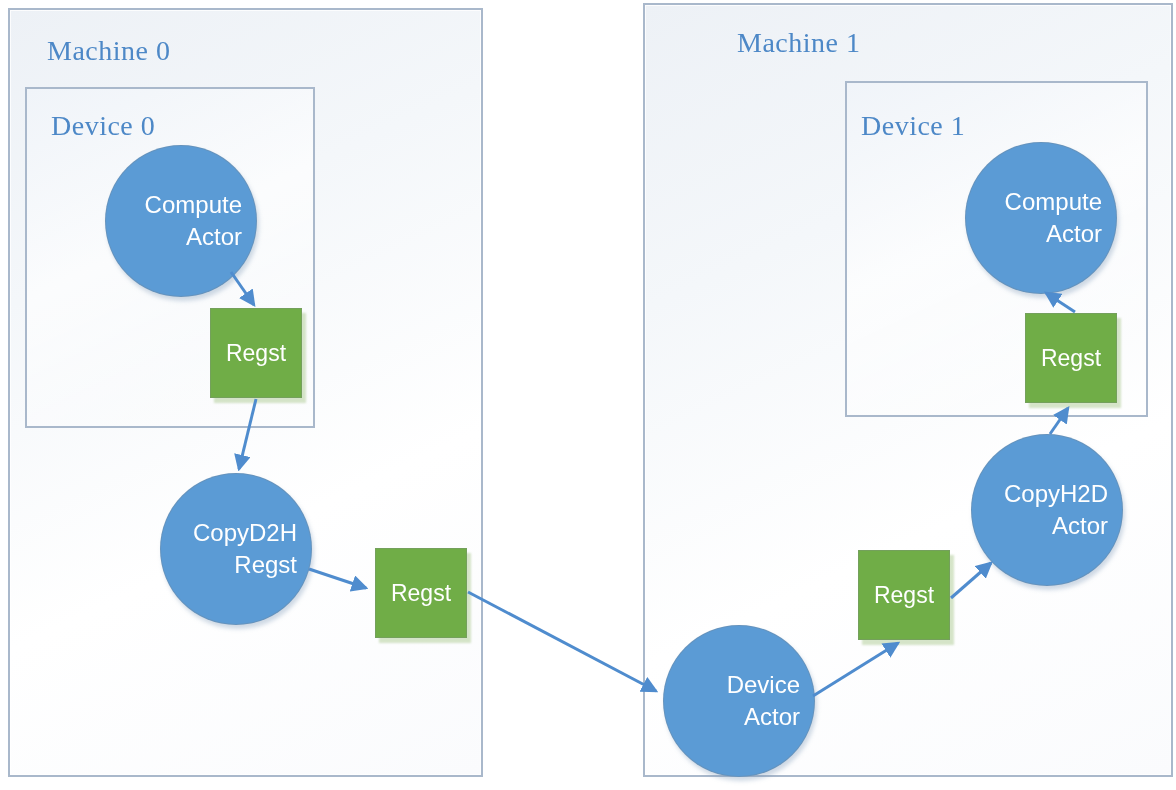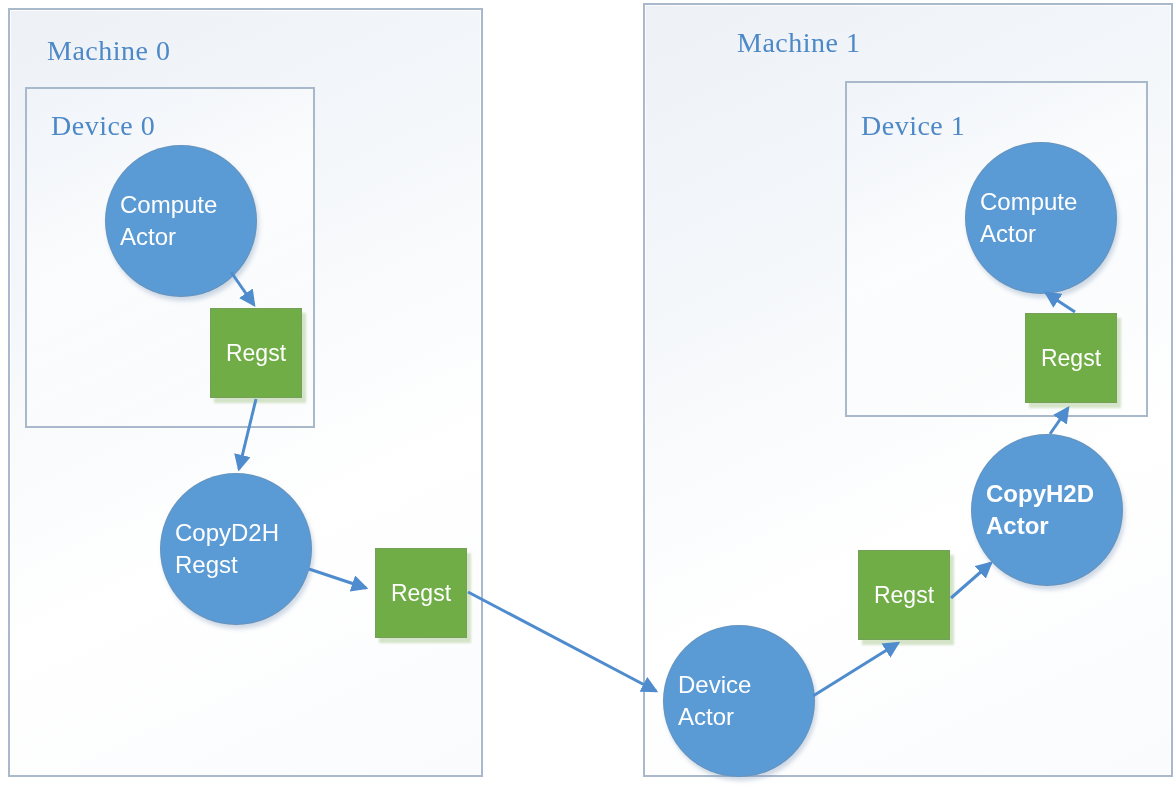--- a/index.html
+++ b/index.html
@@ -48,31 +48,31 @@
   #label-device-0{left:51px;top:112px;}
   #label-device-1{left:861px;top:112px;text-align:center;}
   .actor{
     position:absolute;
     width:152px;height:152px;
     border-radius:50%;
     background:var(--node-blue);
     border:1px solid rgba(110,140,170,0.55);
     box-shadow:2px 4px 4px rgba(120,150,180,0.35);
     display:flex;align-items:center;justify-content:center;
-    text-align:left;
+    text-align:right;
     color:#ffffff;
     font-size:24px;
     line-height:1.33;
     box-sizing:border-box;
   }
   .actor span{display:block;width:122px;}
   #node-compute0{left:105px;top:145px;}
   #node-copyd2h{left:160px;top:473px;}
   #node-commnet{left:663px;top:625px;}
-  #node-copyh2d{left:971px;top:434px;font-weight:bold;}
+  #node-copyh2d{left:971px;top:434px;}
   #node-compute1{left:965px;top:142px;}
   .regst{
     position:absolute;
     width:92px;height:90px;
     background:var(--node-green);
     border:1px solid rgba(120,150,110,0.55);
     box-shadow:4px 5px 2px rgba(164,198,136,0.45);
     display:flex;align-items:center;justify-content:center;
     color:#ffffff;
     font-size:23px;

